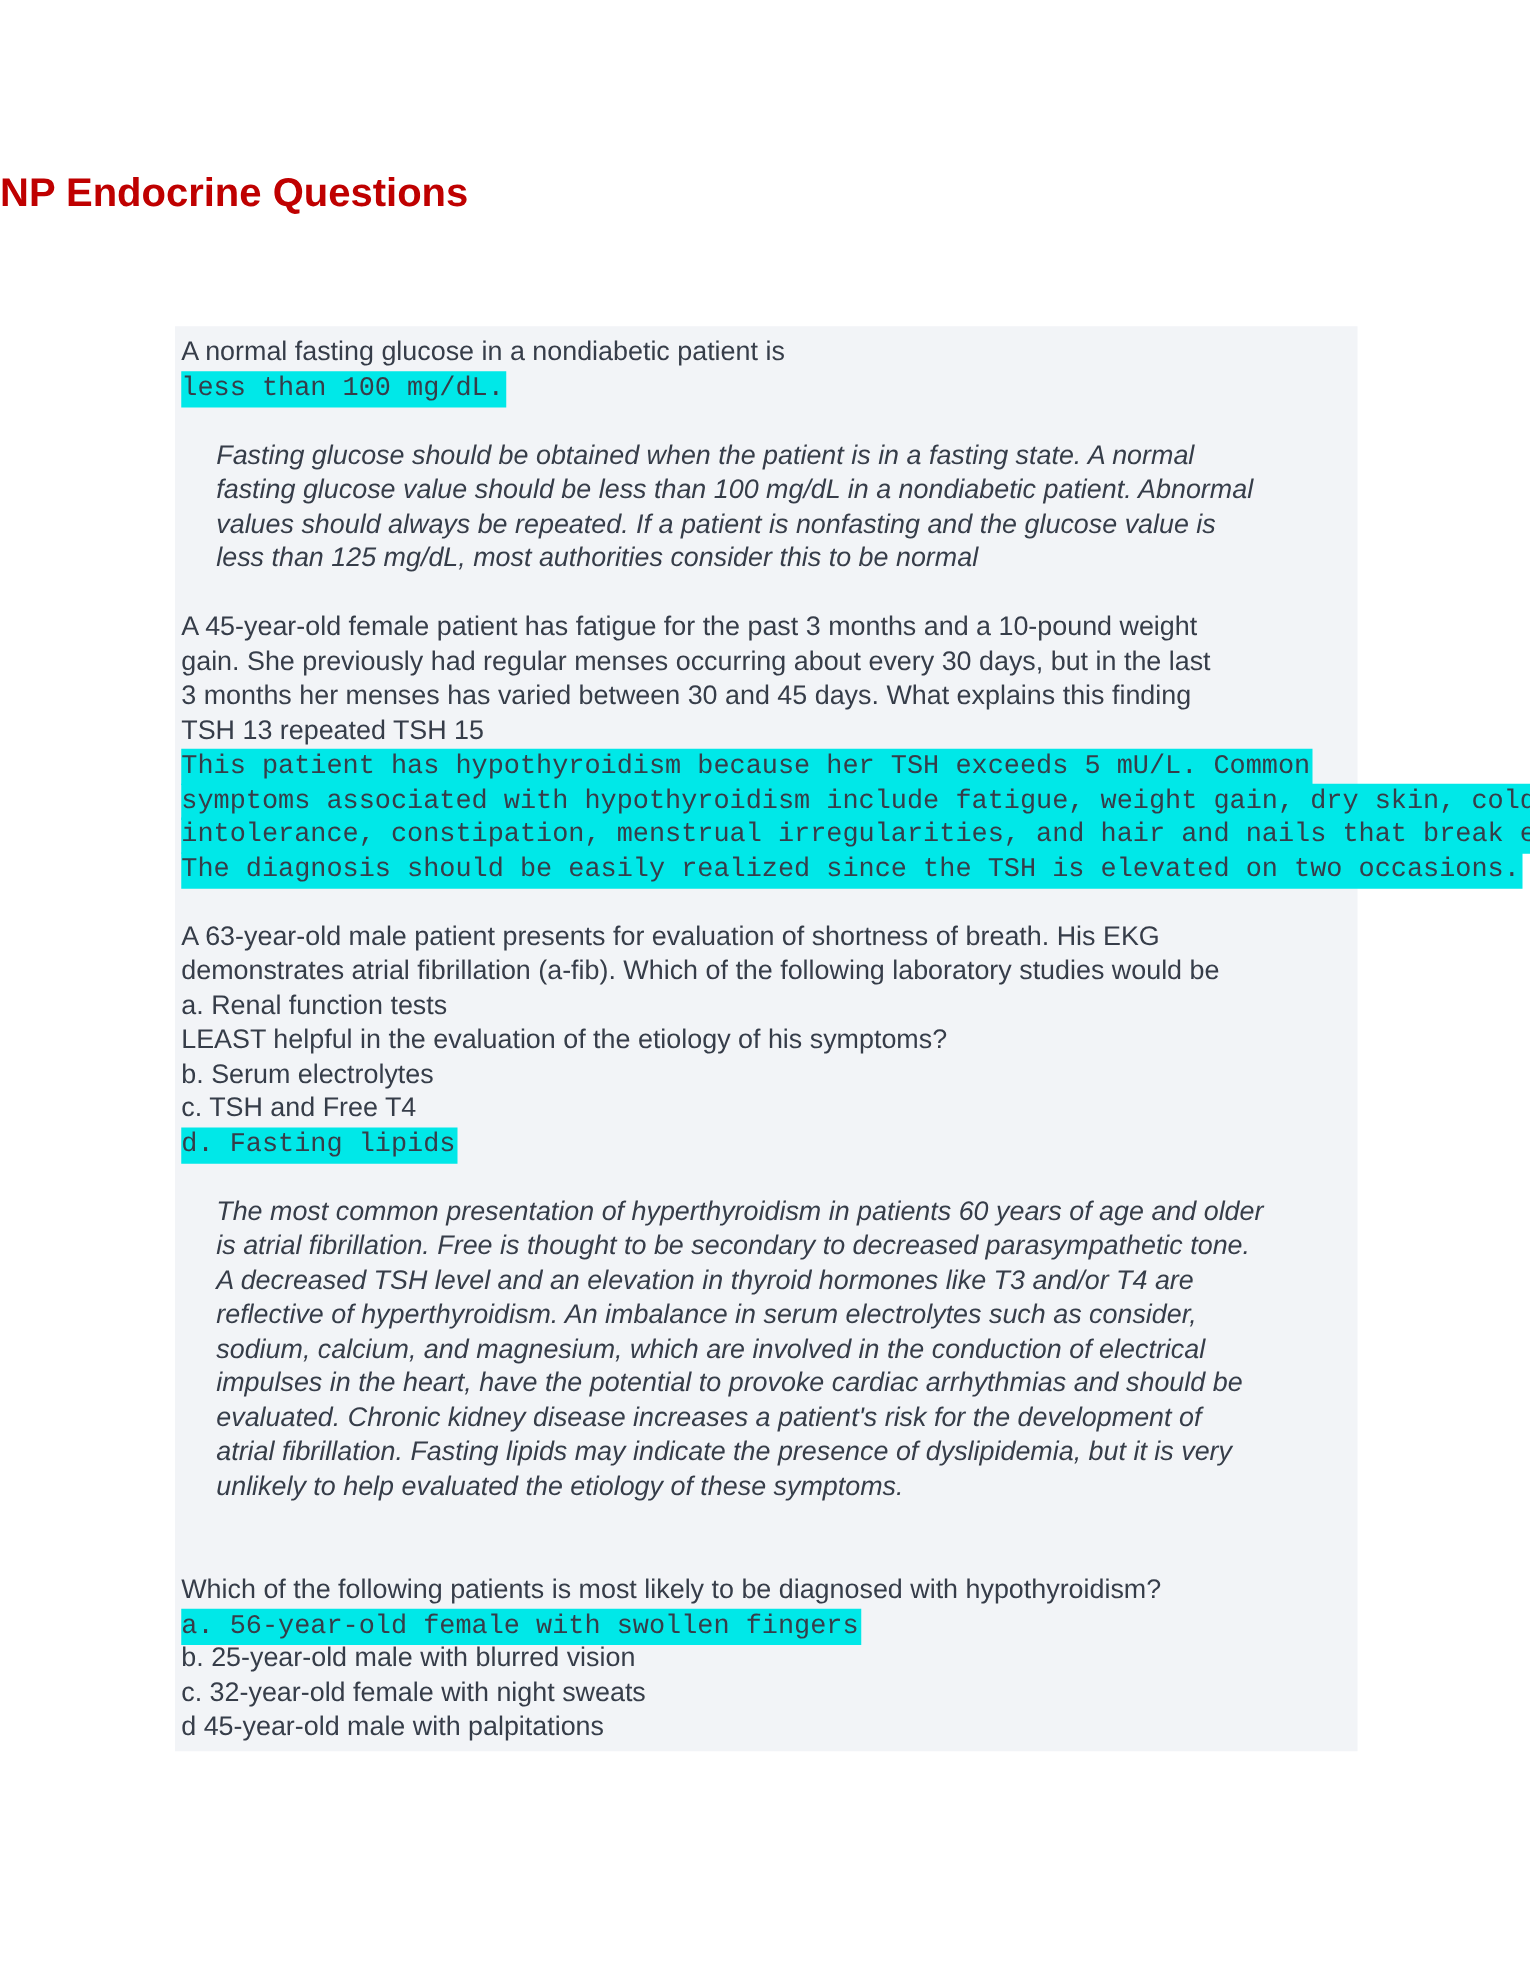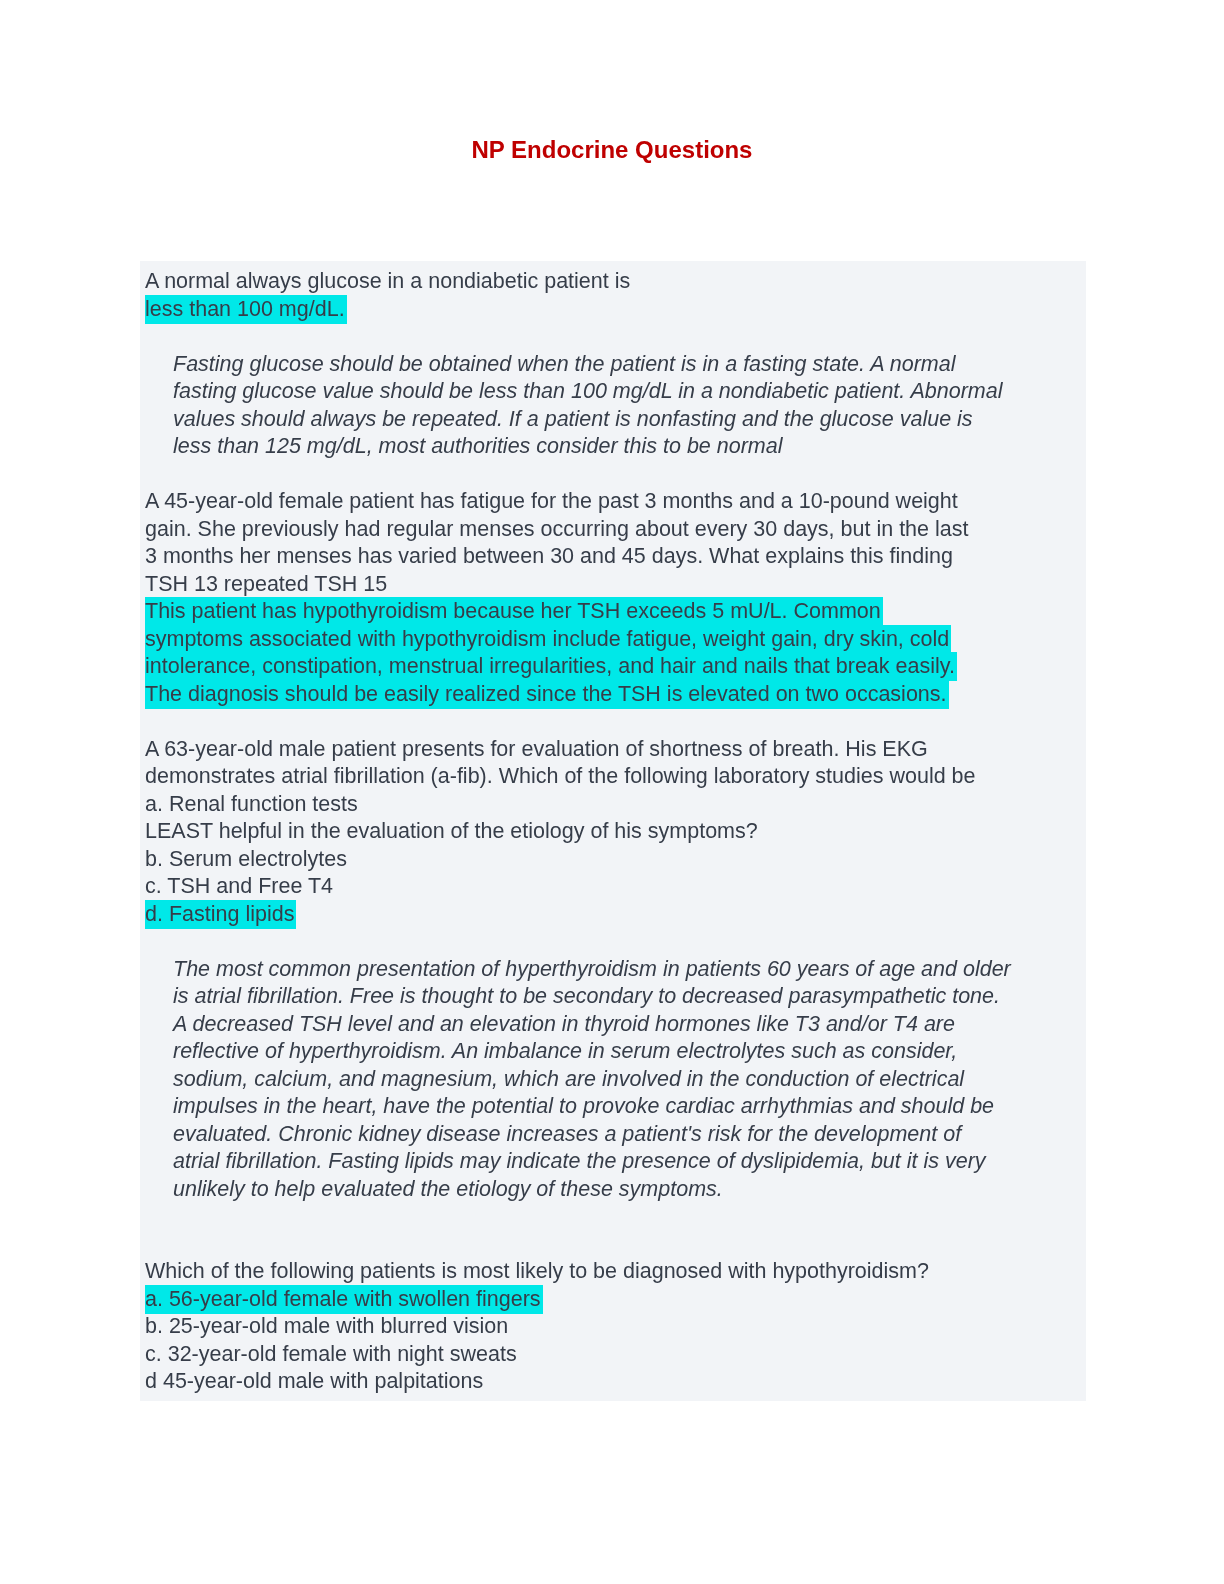--- a/index.html
+++ b/index.html
@@ -10,44 +10,43 @@
   }
   *{box-sizing:border-box;}
   html,body{margin:0;padding:0;background:#ffffff;}
   body{
     width:1224px;height:1584px;position:relative;
     font-family:"Liberation Sans", sans-serif;
   }
   .page{position:absolute;inset:0;background:#ffffff;}
   .title{
     position:absolute;top:136px;left:0;right:0;margin:0;
-    text-align:center;
-    font-size:24px;font-weight:bold;letter-spacing:0px;
+    font-size:32px;font-weight:bold;letter-spacing:0px;
     color:var(--title-color);
   }
   .panel{
     position:absolute;left:140px;top:261px;width:946px;
     background:var(--panel-bg);
     padding:7px 5px 5px 5px;
   }
   .line{
     height:27.5px;line-height:27.5px;
     font-size:21.5px;color:var(--text-color);
     white-space:nowrap;
   }
   .line.italic{font-style:italic;margin-left:28px;}
-  .hl{background:var(--hl-color);padding:2px 2px 3px 0;}
+  .hl{background:var(--hl-color);padding:2px 2px 3px 0;font-family:Liberation Mono, monospace;}
 </style>
 </head>
 <body>
 
 <div class="page">
   <h1 class="title">NP Endocrine Questions</h1>
   <div class="panel" id="content-panel">
-      <div class="line"><span class="txt">A normal always glucose in a nondiabetic patient is</span></div>
+      <div class="line"><span class="txt">A normal fasting glucose in a nondiabetic patient is</span></div>
       <div class="line"><span class="hl">less than 100 mg/dL.</span></div>
       <div class="line"></div>
       <div class="line italic"><span class="txt">Fasting glucose should be obtained when the patient is in a fasting state. A normal</span></div>
       <div class="line italic"><span class="txt">fasting glucose value should be less than 100 mg/dL in a nondiabetic patient. Abnormal</span></div>
       <div class="line italic"><span class="txt">values should always be repeated. If a patient is nonfasting and the glucose value is</span></div>
       <div class="line italic"><span class="txt">less than 125 mg/dL, most authorities consider this to be normal</span></div>
       <div class="line"></div>
       <div class="line"><span class="txt">A 45-year-old female patient has fatigue for the past 3 months and a 10-pound weight</span></div>
       <div class="line"><span class="txt">gain. She previously had regular menses occurring about every 30 days, but in the last</span></div>
       <div class="line"><span class="txt">3 months her menses has varied between 30 and 45 days. What explains this finding</span></div>

